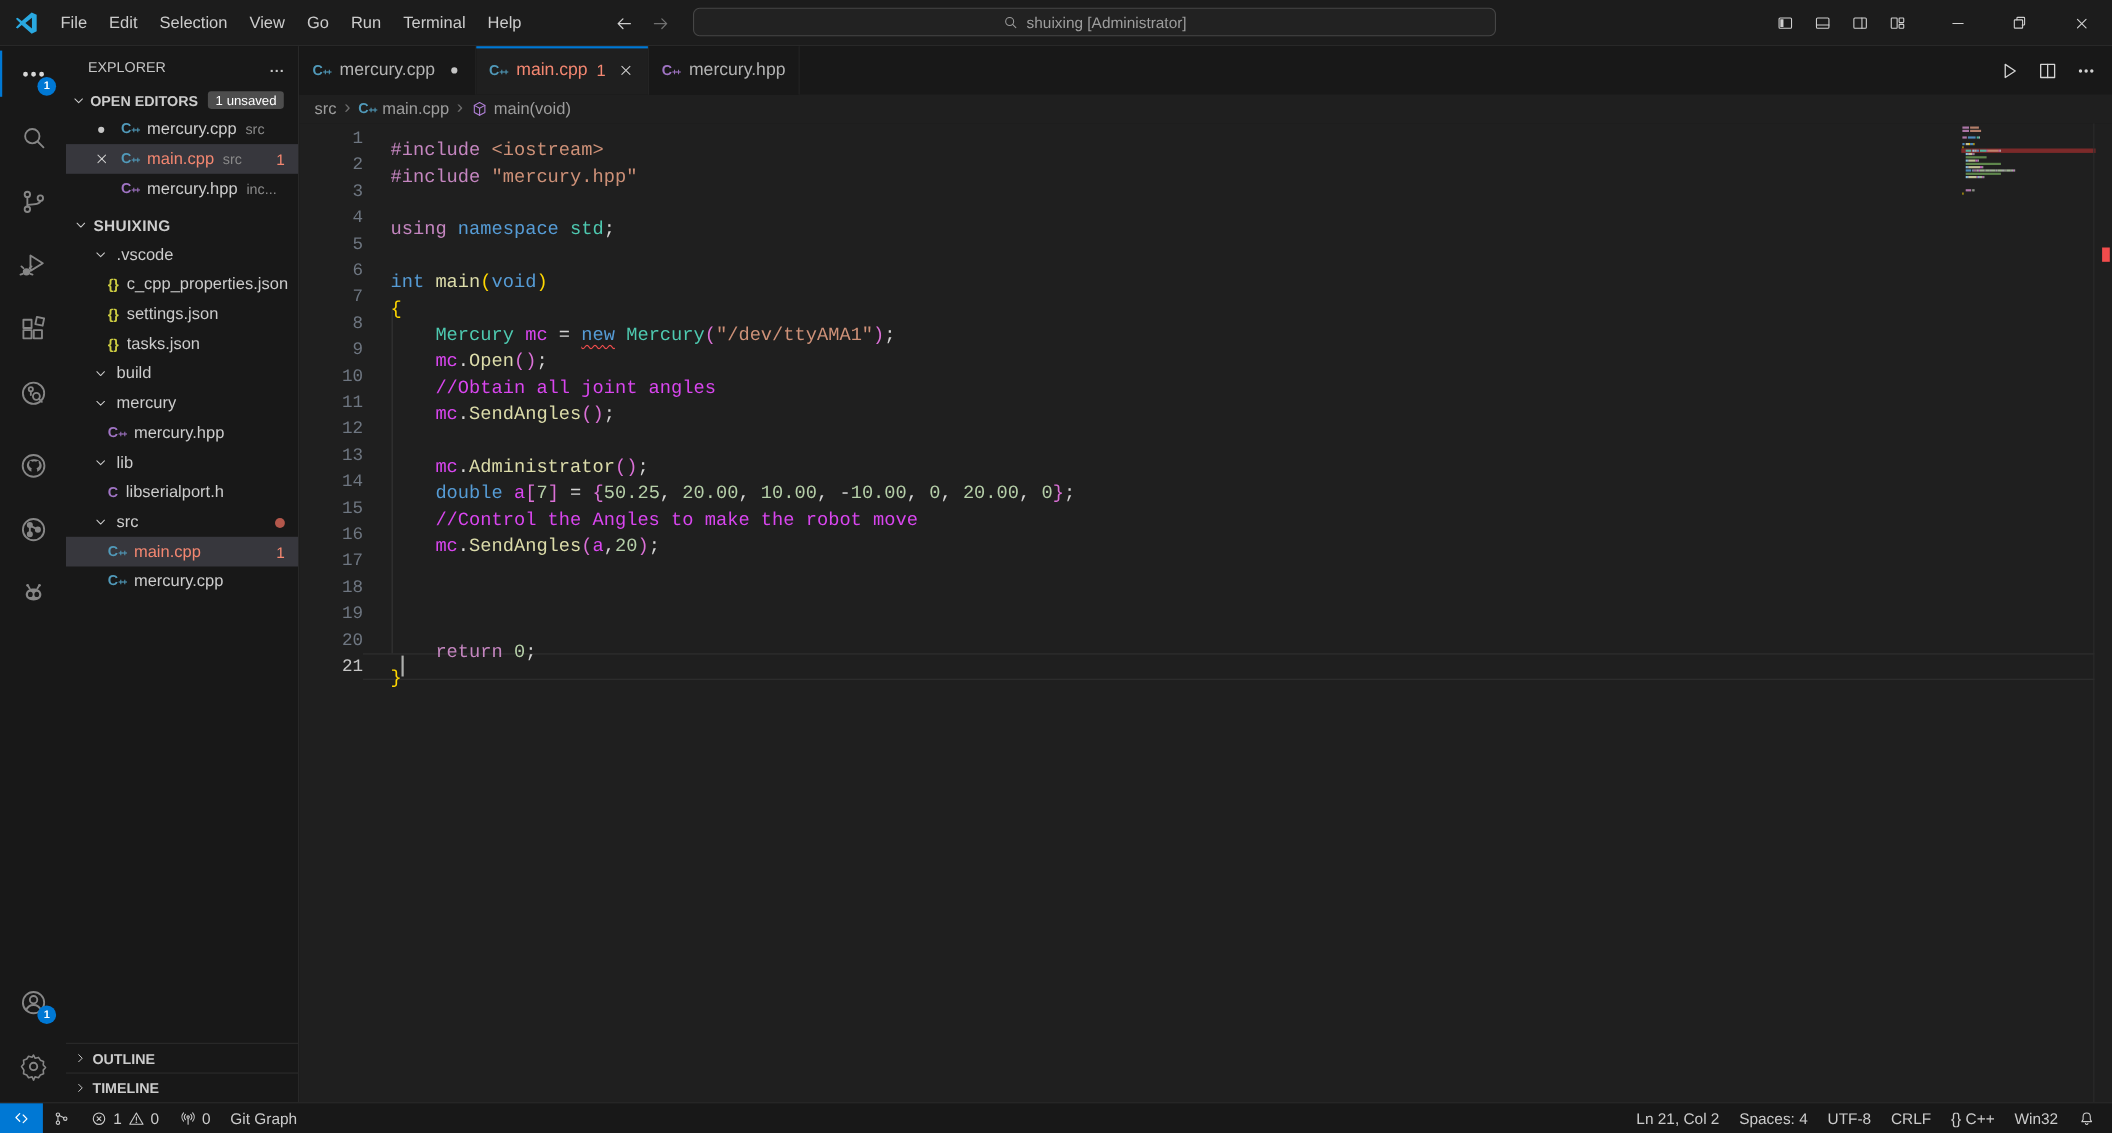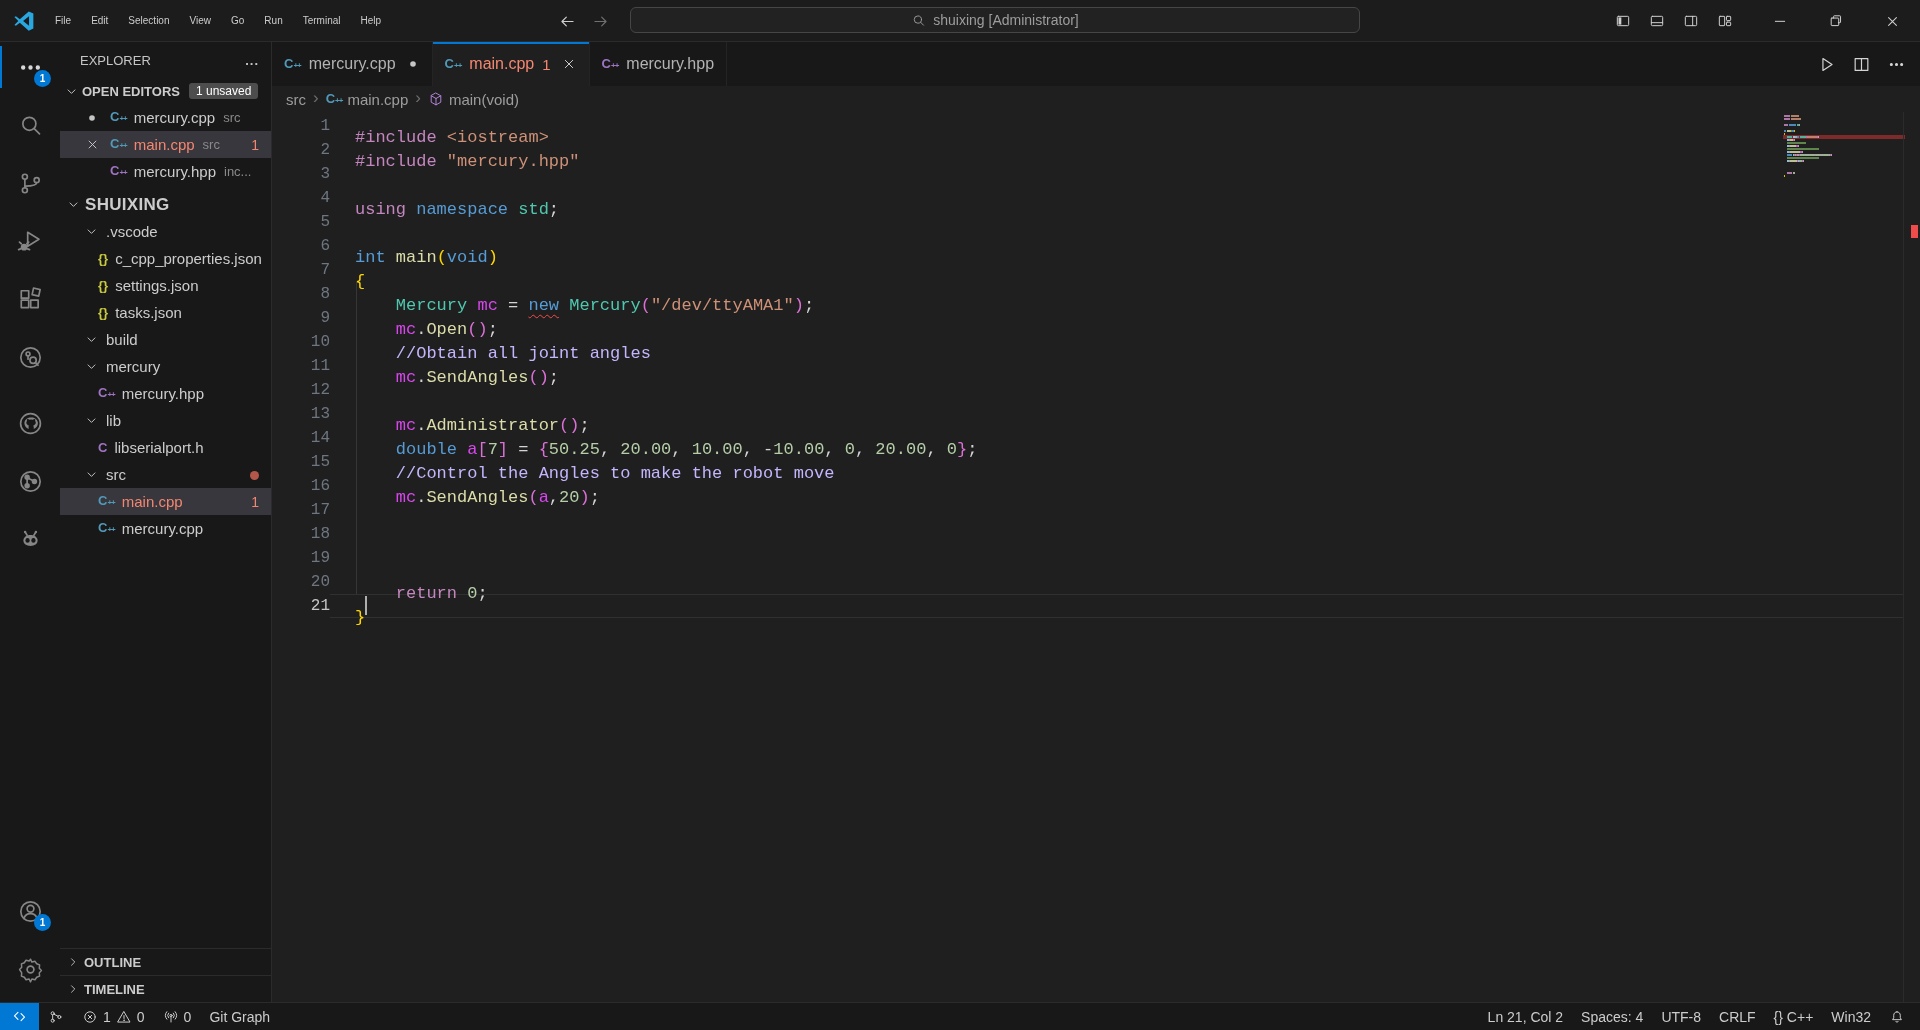--- a/index.html
+++ b/index.html
@@ -6,21 +6,21 @@
   body{width:1920px;height:1030px;position:relative;overflow:hidden;
        font-family:"Liberation Sans",sans-serif;color:#cccccc;
        -webkit-font-smoothing:antialiased;}
   svg{display:block}
 
   
   #titlebar{position:absolute;left:0;top:0;width:1920px;height:42px;background:#1c1c1c;
             border-bottom:1px solid #2b2b2b;display:flex;align-items:center;box-sizing:border-box;}
   #vscode-logo{margin:0 10px 0 13px;}
   #menubar{display:flex;align-items:center;height:100%;}
-  .menu-item{padding:0 10px;font-size:10px;color:#cccccc;height:100%;display:flex;align-items:center;cursor:default;}
+  .menu-item{padding:0 10px;font-size:15px;color:#cccccc;height:100%;display:flex;align-items:center;cursor:default;}
   .nav-arrows{position:absolute;left:558px;top:0;height:42px;display:flex;align-items:center;gap:14px;}
   #search-box{position:absolute;left:630px;top:7px;width:730px;height:26px;background:#222222;
               border:1px solid #464646;border-radius:6px;display:flex;align-items:center;justify-content:center;
               gap:7px;color:#9d9d9d;font-size:14px;box-sizing:border-box;}
   #win-controls{position:absolute;right:0;top:0;height:42px;display:flex;align-items:center;}
   .wc{width:34px;height:42px;display:flex;align-items:center;justify-content:center;color:#cfcfcf;}
   .wc.ctl{width:56px;}
   .wc.sep{margin-left:10px;}
 
   
@@ -71,21 +71,21 @@
   .bc-sep{color:#6e6e6e;font-size:17px;margin:0 2px 2px 2px;}
   .bc-item{display:flex;align-items:center;gap:5px;}
 
   #code-region{position:absolute;left:0;top:70px;right:0;bottom:0;background:#1f1f1f;overflow:hidden;}
   #code-lines{position:absolute;left:0;top:2px;right:0;}
   .code-row{height:24px;display:flex;white-space:pre;}
   .code-row .num{display:inline-block;width:58px;text-align:right;font:16px/24px "Liberation Mono",monospace;color:#6e7681;flex:none;}
   .code-row.cur .num{color:#c6c6c6;}
   .code-row .txt{font:17px/24px "Liberation Mono",monospace;color:#d4d4d4;padding-left:25px;margin-top:12px;}
   .c-k1{color:#c586c0}.c-k2{color:#569cd6}.c-ty{color:#4ec9b0}.c-fn{color:#dcdcaa}
-  .c-va{color:#d946ef}.c-st{color:#ce9178}.c-nu{color:#b5cea8}.c-co{color:#c4b5fd}
+  .c-va{color:#d946ef}.c-st{color:#ce9178}.c-nu{color:#b5cea8}.c-co{color:#d946ef}
   .c-b1{color:#ffd700}.c-b2{color:#da70d6}.c-pl{color:#d4d4d4}
   .sq{text-decoration:underline;text-decoration-style:wavy;text-decoration-color:#f14c4c;
       text-decoration-thickness:1px;text-underline-offset:4px;}
   #indent-guide{position:absolute;left:84px;width:1px;background:#363636;}
   #current-line{position:absolute;left:58px;right:16px;height:24px;border-top:1px solid #303030;border-bottom:1px solid #303030;box-sizing:border-box;}
   #cursor{position:absolute;width:2px;height:19px;background:#aeafad;}
   #minimap{position:absolute;top:0;right:16px;width:120px;padding-top:3px;}
   .mm-row{height:2px;margin-bottom:1px;display:flex;position:relative;}
   .mm-row.mm-err{background:#7c2a2a;box-shadow:0 0 0 1px #7c2a2a;}
   .mm-seg{height:2px;opacity:.85;}
@@ -348,21 +348,21 @@
       </div>
     </div>
   <div style="height:6px"></div>
   <div id="file-tree">
       <div class="side-row" style="padding-left: 6px;">
         <span>
           <svg viewBox="0 0 24 24" width="15" height="15" fill="none" stroke="currentColor" stroke-width="1.5" stroke-linecap="round" stroke-linejoin="round">
             <path d="M6.5 9.5l5.5 5.5 5.5-5.5"></path>
           </svg>
         </span>
-        <span class="lbl" style="font-weight: bold; font-size: 17px; letter-spacing: 0.3px; margin-left: 4px;">SHUIXING</span>
+        <span class="lbl" style="font-weight: bold; font-size: 14px; letter-spacing: 0.3px; margin-left: 4px;">SHUIXING</span>
       </div>
       <div class="side-row" style="padding-left: 24px;">
         <span>
           <svg viewBox="0 0 24 24" width="15" height="15" fill="none" stroke="currentColor" stroke-width="1.5" stroke-linecap="round" stroke-linejoin="round">
             <path d="M6.5 9.5l5.5 5.5 5.5-5.5"></path>
           </svg>
         </span>
         <span class="lbl">.vscode</span>
       </div>
       <div class="side-row" style="padding-left: 32px;">

